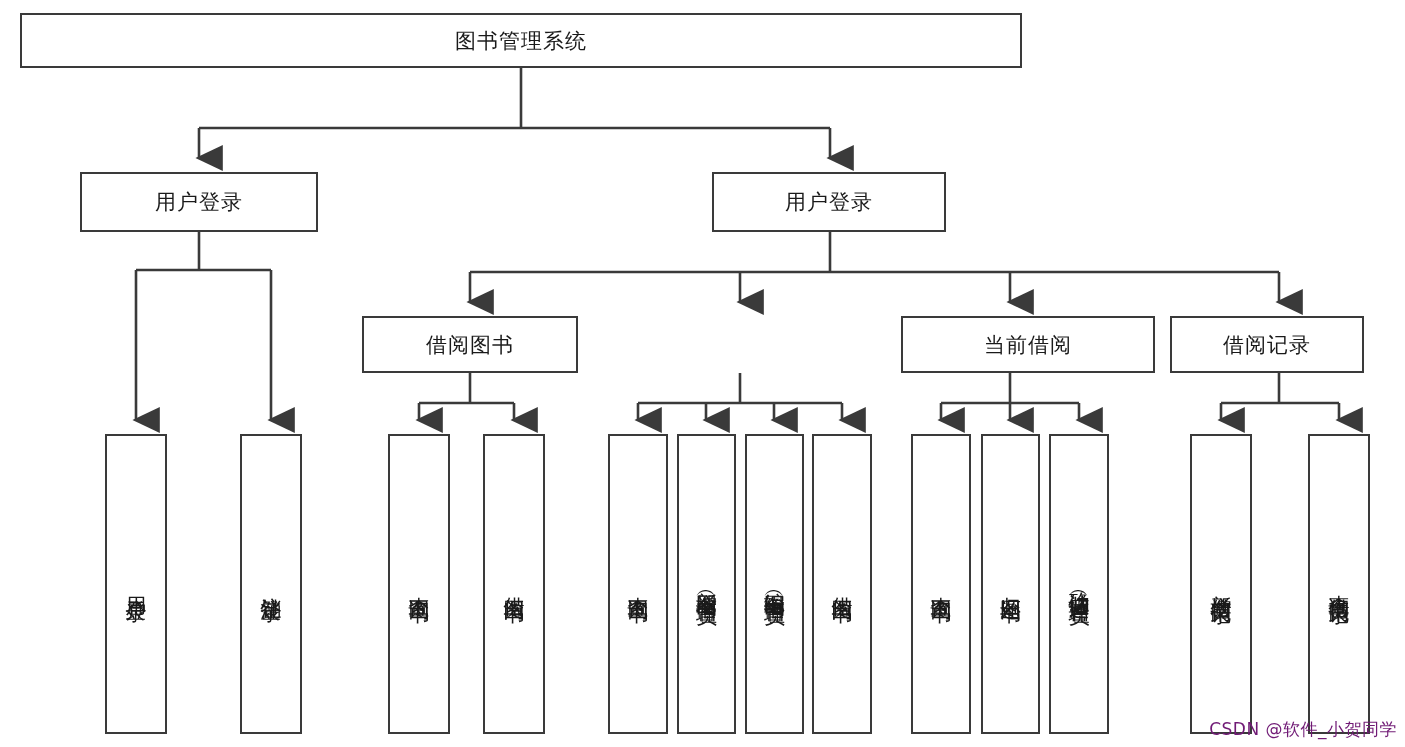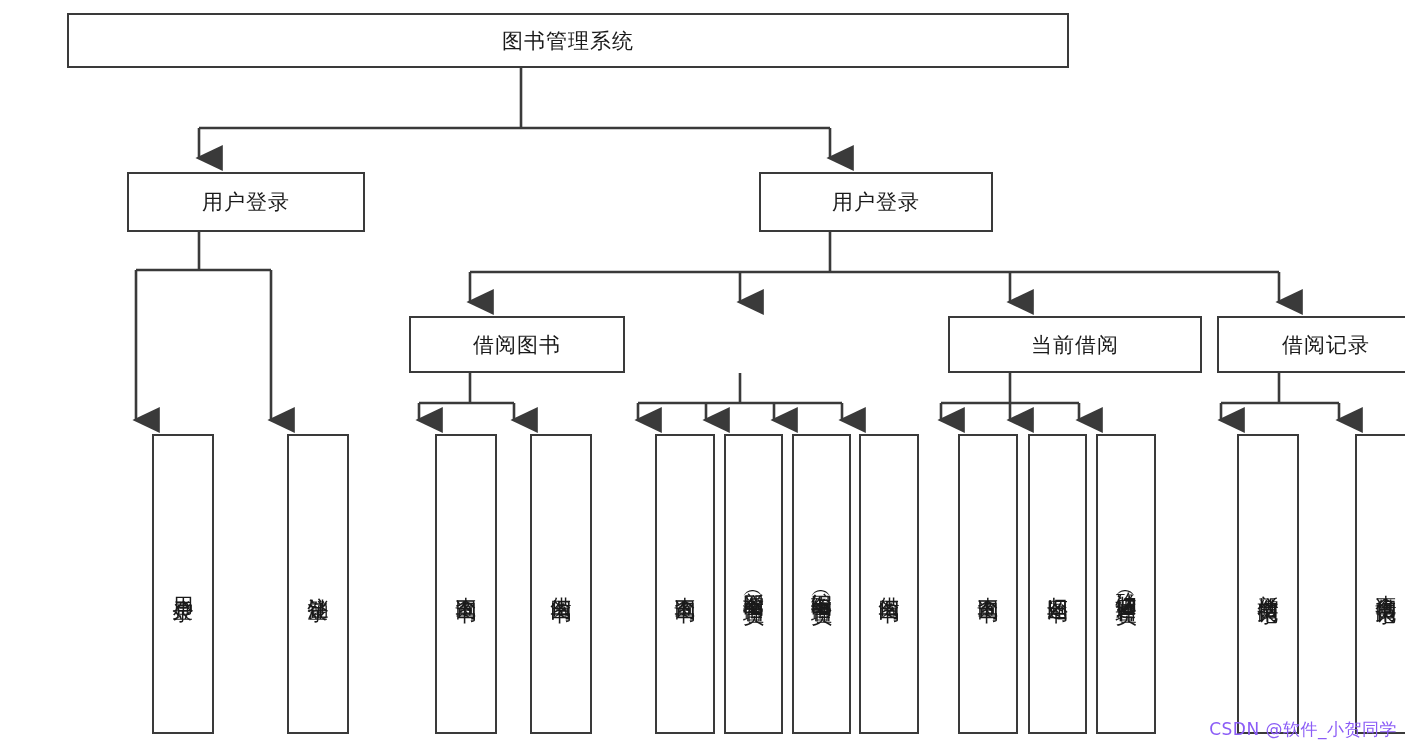--- a/index.html
+++ b/index.html
@@ -17,21 +17,20 @@
   }
   .node {
     position: absolute;
     box-sizing: border-box;
     border: 2.5px solid #3a3a3a;
     background: #ffffff;
     display: flex;
     align-items: center;
     justify-content: center;
     color: #1a1a1a;
-    margin-left: 47px;
   }
   .node.horiz {
     font-size: 21px;
     letter-spacing: 1px;
   }
   .node.vert {
     writing-mode: vertical-rl;
     text-orientation: upright;
     font-size: 21px;
     letter-spacing: 2px;
@@ -51,21 +50,21 @@
     left: 0; top: 0;
     width: 1405px;
     height: 747px;
     pointer-events: none;
   }
   #watermark {
     position: absolute;
     right: 8px;
     bottom: 6px;
     font-size: 17px;
-    color: #8b5cf6;
+    color: #701a75;
     white-space: nowrap;
     letter-spacing: 0.5px;
   }
 </style>
 </head>
 <body>
 
 <div id="canvas">
 
   <svg id="edges" viewBox="0 0 1405 747" xmlns="http://www.w3.org/2000/svg">
@@ -128,21 +127,21 @@
   <div class="node horiz" style="left:712px;top:172px;width:234px;height:60px;">
     <span class="htext">用户登录</span>
   </div>
 
   <div class="node horiz" style="left:362px;top:316px;width:216px;height:57px;">
     <span class="htext">借阅图书</span>
   </div>
   <div class="node horiz" style="left:901px;top:316px;width:254px;height:57px;">
     <span class="htext">当前借阅</span>
   </div>
-  <div class="node horiz" style="left:1170px;top:316px;width:218px;height:57px;">
+  <div class="node horiz" style="left:1170px;top:316px;width:194px;height:57px;">
     <span class="htext">借阅记录</span>
   </div>
 
   <div class="node vert" style="left:105px;top:434px;width:62px;height:300px;">
     <span class="vtext">用户登录</span>
   </div>
   <div class="node vert" style="left:240px;top:434px;width:62px;height:300px;">
     <span class="vtext">注销登录</span>
   </div>
 

